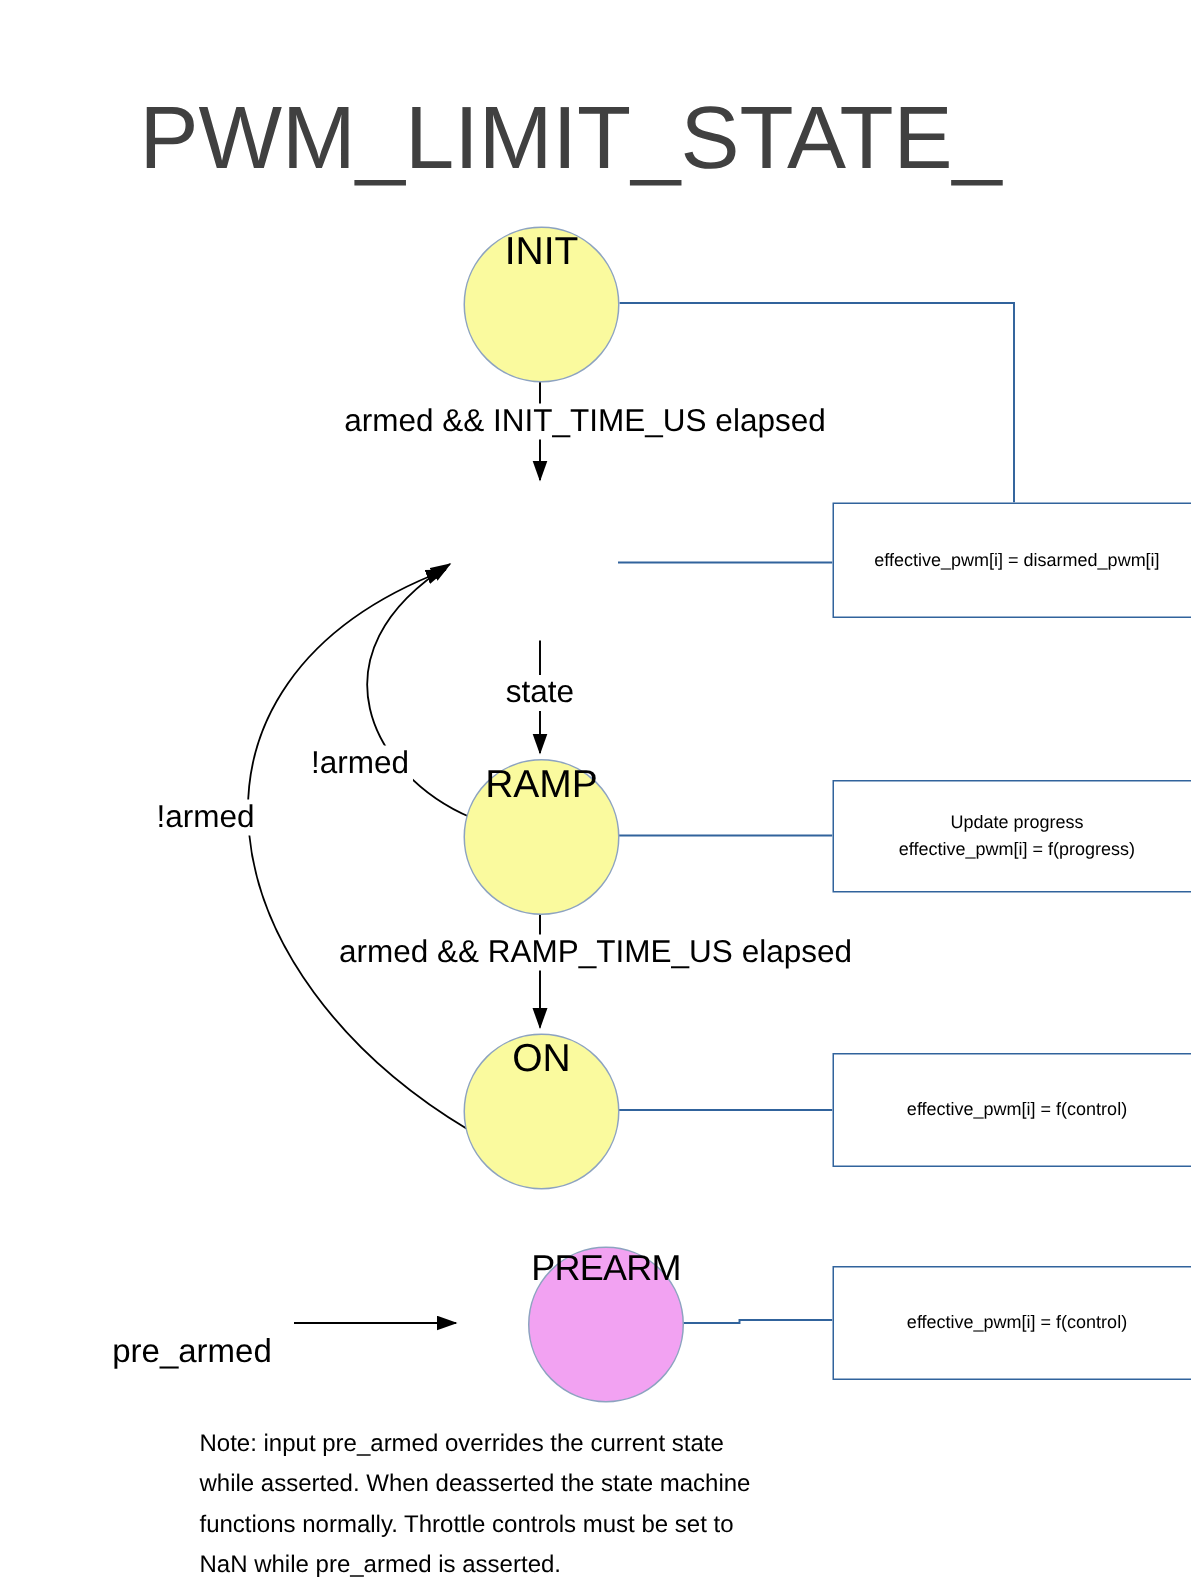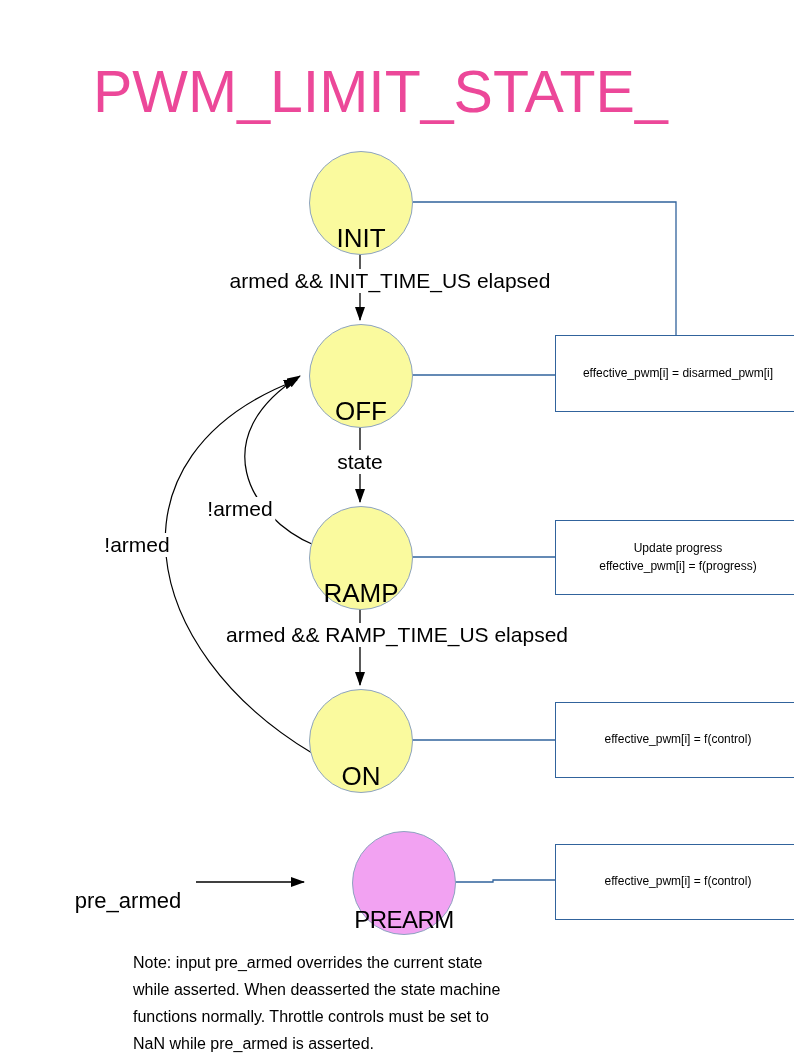--- a/index.html
+++ b/index.html
@@ -2,26 +2,26 @@
 <html><head>
 <meta charset="utf-8">
 <style>
   html,body{margin:0;padding:0;background:#ffffff;}
   .canvas{
     position:relative;width:794px;height:1058px;overflow:hidden;
     font-family:"Liberation Sans",sans-serif;color:#000;background:#fff;
   }
   .title{
     position:absolute;left:93px;top:60px;font-size:59px;line-height:1.1;
-    white-space:nowrap;color:#ec4899;
+    white-space:nowrap;color:#404040;
   }
   .state{
     position:absolute;width:102px;height:102px;border-radius:50%;
     background:#fafa9e;border:1px solid #8da3c0;
-    display:flex;align-items:flex-end;justify-content:center;
+    display:flex;align-items:flex-start;justify-content:center;
     font-size:26px;white-space:nowrap;z-index:3;
   }
   .state.prearm{background:#f2a2f2;font-size:24px;letter-spacing:-0.5px;margin-left:43px;}
   .edge-label{
     position:absolute;transform:translate(-50%,-50%);
     background:#ffffff;padding:0 3px;font-size:21px;white-space:nowrap;z-index:2;
   }
   .action-box{
     position:absolute;left:555px;width:246px;background:#ffffff;
     border:1px solid #31639c;box-sizing:border-box;
@@ -65,23 +65,20 @@
   <div class="edge-label" style="left:390px;top:281px;">armed &amp;&amp; INIT_TIME_US elapsed</div>
   <div class="edge-label" style="left:360px;top:462px;">state</div>
   <div class="edge-label" style="left:397px;top:635px;">armed &amp;&amp; RAMP_TIME_US elapsed</div>
   <div class="edge-label" style="left:240px;top:509px;">!armed</div>
   <div class="edge-label" style="left:137px;top:545px;">!armed</div>
   <div class="edge-label" style="left:128px;top:881px;font-size:22px;margin-top:20px;">pre_armed</div>
 
   <div class="state" style="left:309px;top:151px;">
     <span>INIT</span>
   </div>
-  <div class="state" style="left:309px;top:324px;">
-    <span>OFF</span>
-  </div>
   <div class="state" style="left:309px;top:506px;">
     <span>RAMP</span>
   </div>
   <div class="state" style="left:309px;top:689px;">
     <span>ON</span>
   </div>
   <div class="state prearm" style="left:309px;top:831px;">
     <span>PREARM</span>
   </div>
 

